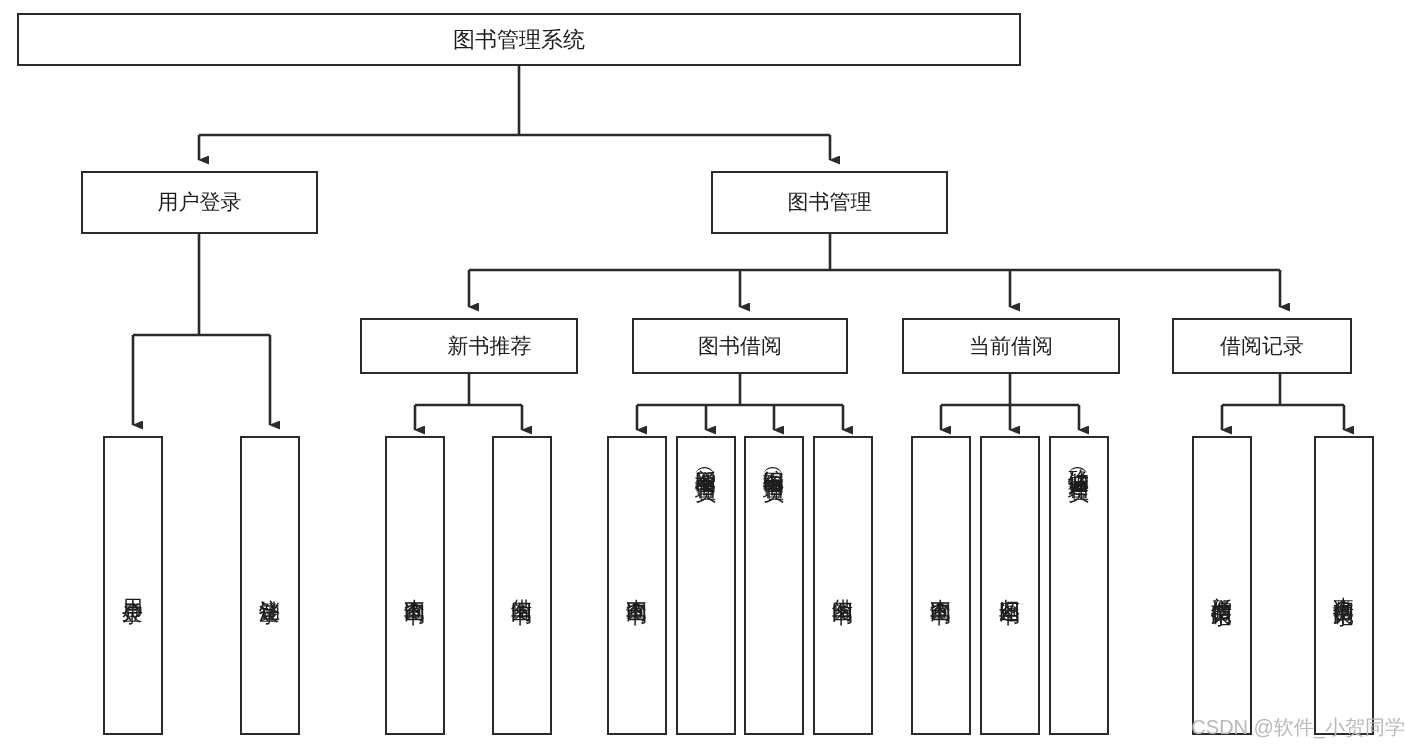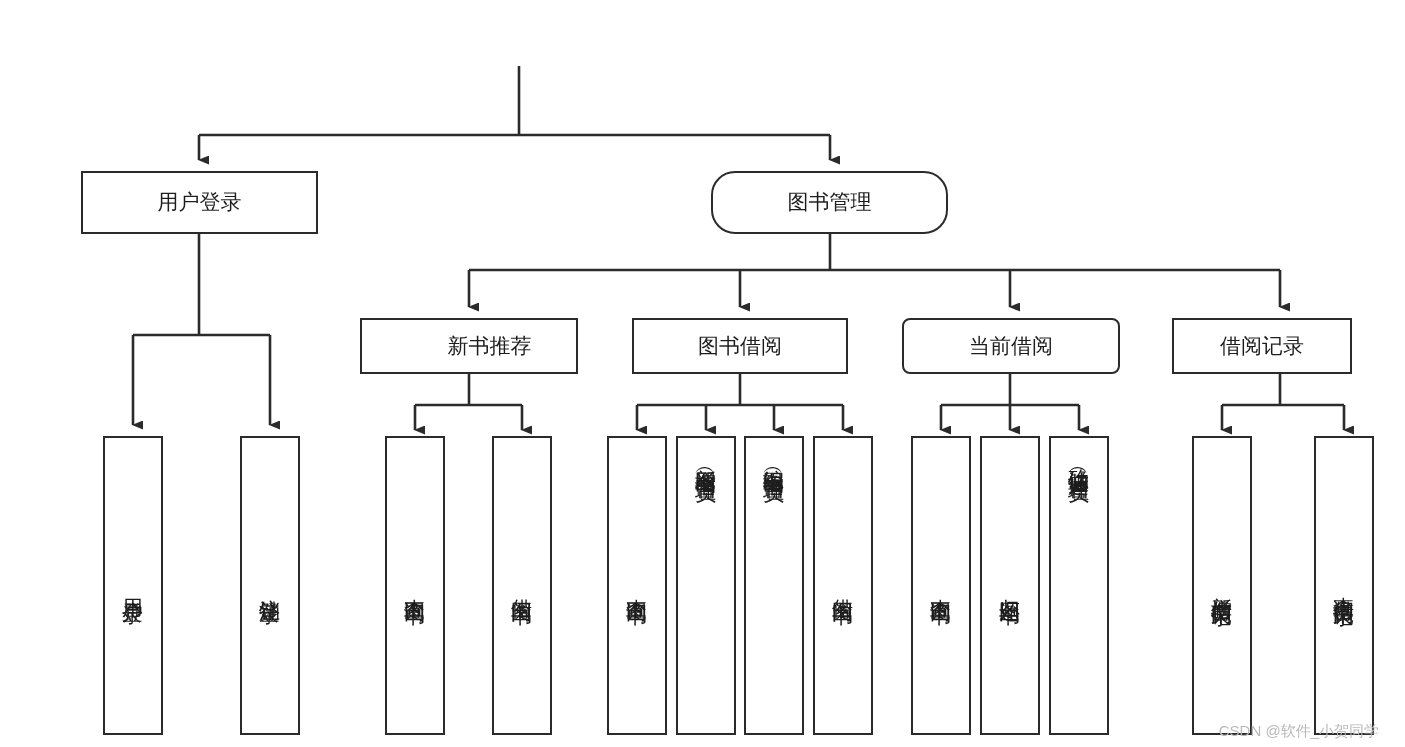--- a/index.html
+++ b/index.html
@@ -57,23 +57,23 @@
     font-size: 21px;
     letter-spacing: 2px;
     line-height: 1;
   }
   .v-node.v-center {
     align-items: center;
     padding-top: 0;
   }
   #watermark {
     position: absolute;
-    right: 26px;
+    right: 0;
     bottom: 6px;
-    font-size: 15px;
+    font-size: 20px;
     color: #b9b9b9;
     z-index: 5;
     user-select: none;
     white-space: nowrap;
   }
 </style>
 </head>
 <body>
 
 <div id="diagram-root">
@@ -121,35 +121,38 @@
       <path d="M 1010 405 L 1010 430" marker-end="url(#arrowhead)"></path>
       <path d="M 1079 405 L 1079 430" marker-end="url(#arrowhead)"></path>
 
       <path d="M 1280 374 L 1280 405"></path>
       <path d="M 1222 405 L 1344 405"></path>
       <path d="M 1222 405 L 1222 430" marker-end="url(#arrowhead)"></path>
       <path d="M 1344 405 L 1344 430" marker-end="url(#arrowhead)"></path>
     </g>
   </svg>
 
+  <div class="node root-node h-node" style="left:17px; top:13px; width:1004px; height:53px;">
+    <span class="node-label">图书管理系统</span>
+  </div>
 
   <div class="node h-node" style="left:81px; top:171px; width:237px; height:63px;">
     <span class="node-label">用户登录</span>
   </div>
-  <div class="node h-node" style="left:711px; top:171px; width:237px; height:63px;border-radius:24px;">
+  <div class="node h-node" style="left:711px; top:171px; width:237px; height:63px;">
     <span class="node-label">图书管理</span>
   </div>
 
   <div class="node h-node" style="left:360px; top:318px; width:218px; height:56px;padding-left:41px;">
     <span class="node-label">新书推荐</span>
   </div>
   <div class="node h-node" style="left:632px; top:318px; width:216px; height:56px;">
     <span class="node-label">图书借阅</span>
   </div>
-  <div class="node h-node" style="left:902px; top:318px; width:218px; height:56px;border-radius:8px;">
+  <div class="node h-node" style="left:902px; top:318px; width:218px; height:56px;">
     <span class="node-label">当前借阅</span>
   </div>
   <div class="node h-node" style="left:1172px; top:318px; width:180px; height:56px;">
     <span class="node-label">借阅记录</span>
   </div>
 
   <div class="node v-node v-center" style="left:103px; top:436px; width:60px; height:299px;">
     <span class="node-label">用户登录</span>
   </div>
   <div class="node v-node v-center" style="left:240px; top:436px; width:60px; height:299px;">

